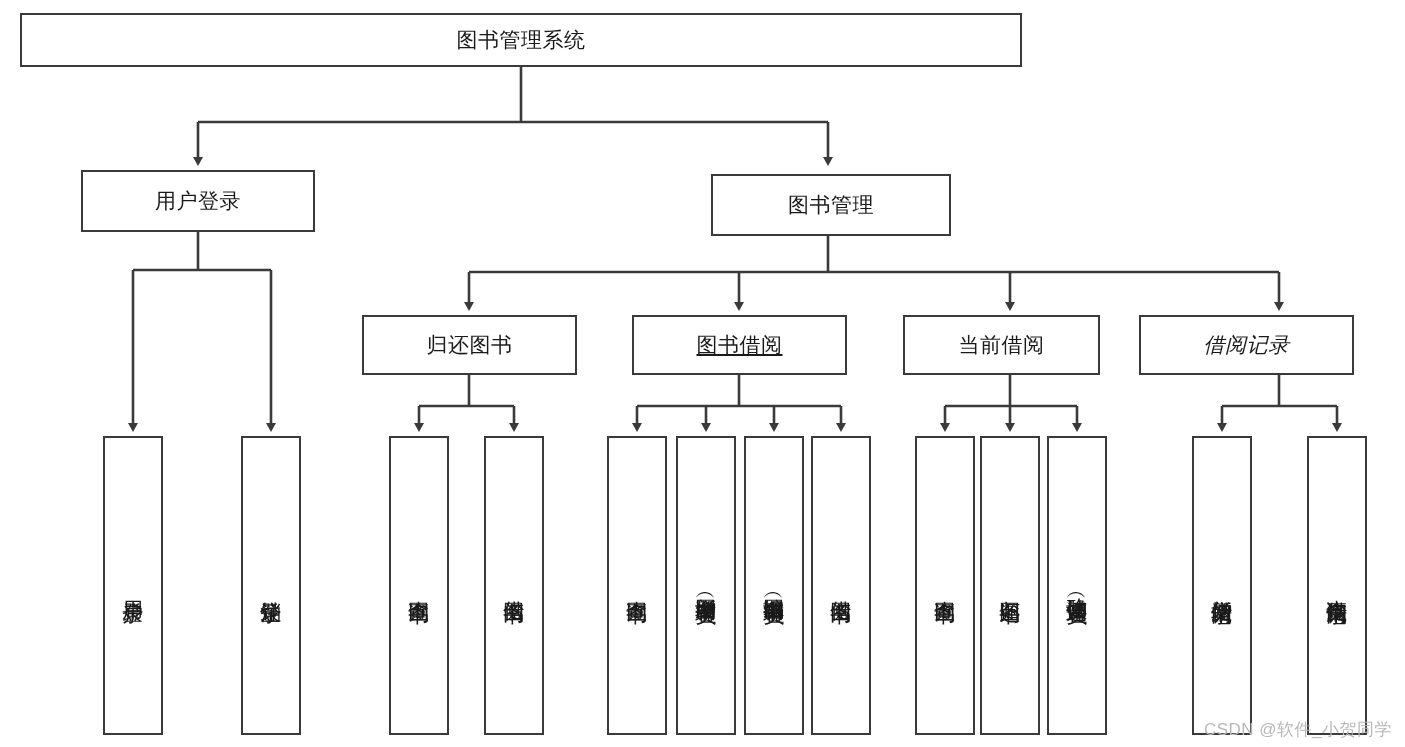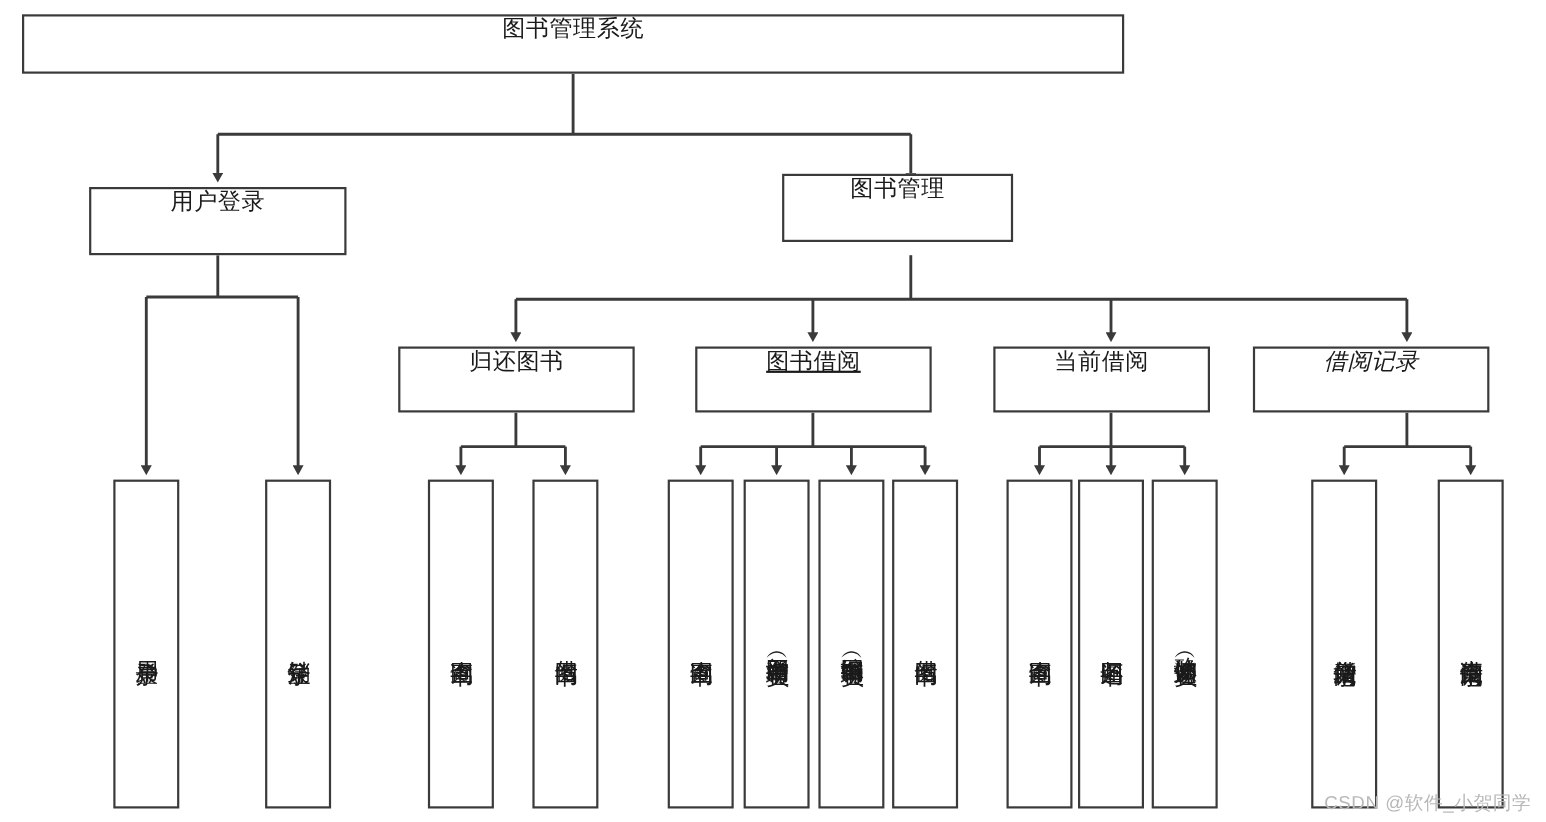--- a/index.html
+++ b/index.html
@@ -24,20 +24,21 @@
     width: 1405px;
     height: 747px;
     pointer-events: none;
   }
   .node {
     position: absolute;
     box-sizing: border-box;
     background: #ffffff;
     border: 2px solid #3a3a3a;
     display: flex;
+    align-items: center;
     justify-content: center;
     color: #1a1a1a;
     text-align: center;
   }
   .node.h {
     font-size: 21px;
     line-height: 1.15;
     letter-spacing: 0.5px;
   }
   .node.v {
@@ -126,21 +127,21 @@
     </g>
   </svg>
 
   <div class="node h root" style="left:20px; top:13px; width:1002px; height:54px;">
     <span>图书管理系统</span>
   </div>
 
   <div class="node h" style="left:81px; top:170px; width:234px; height:62px;">
     <span>用户登录</span>
   </div>
-  <div class="node h" style="left:711px; top:158px; width:210px; height:62px;">
+  <div class="node h" style="left:711px; top:174px; width:240px; height:62px;">
     <span>图书管理</span>
   </div>
 
   <div class="node h" style="left:362px; top:315px; width:215px; height:60px;">
     <span>归还图书</span>
   </div>
   <div class="node h" style="left:632px; top:315px; width:215px; height:60px;text-decoration:underline;">
     <span>图书借阅</span>
   </div>
   <div class="node h" style="left:903px; top:315px; width:197px; height:60px;">

